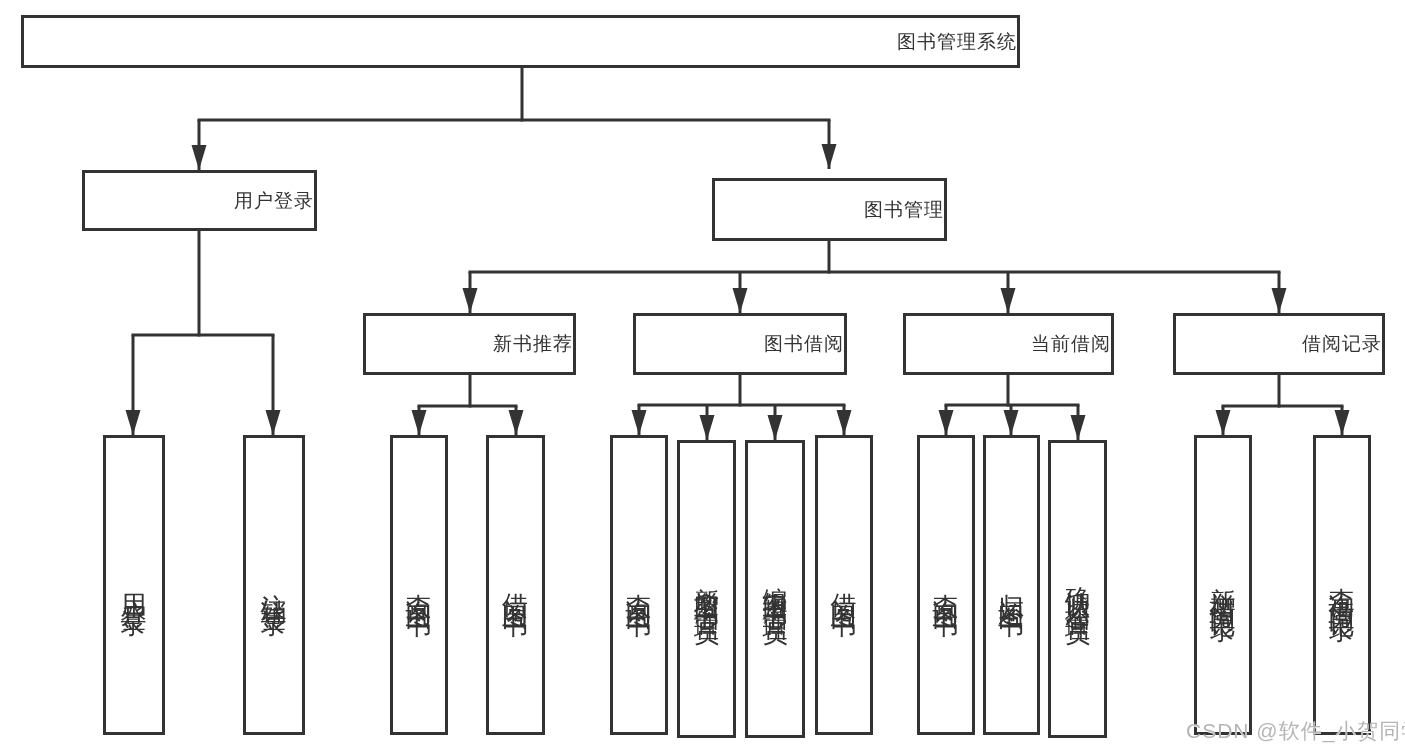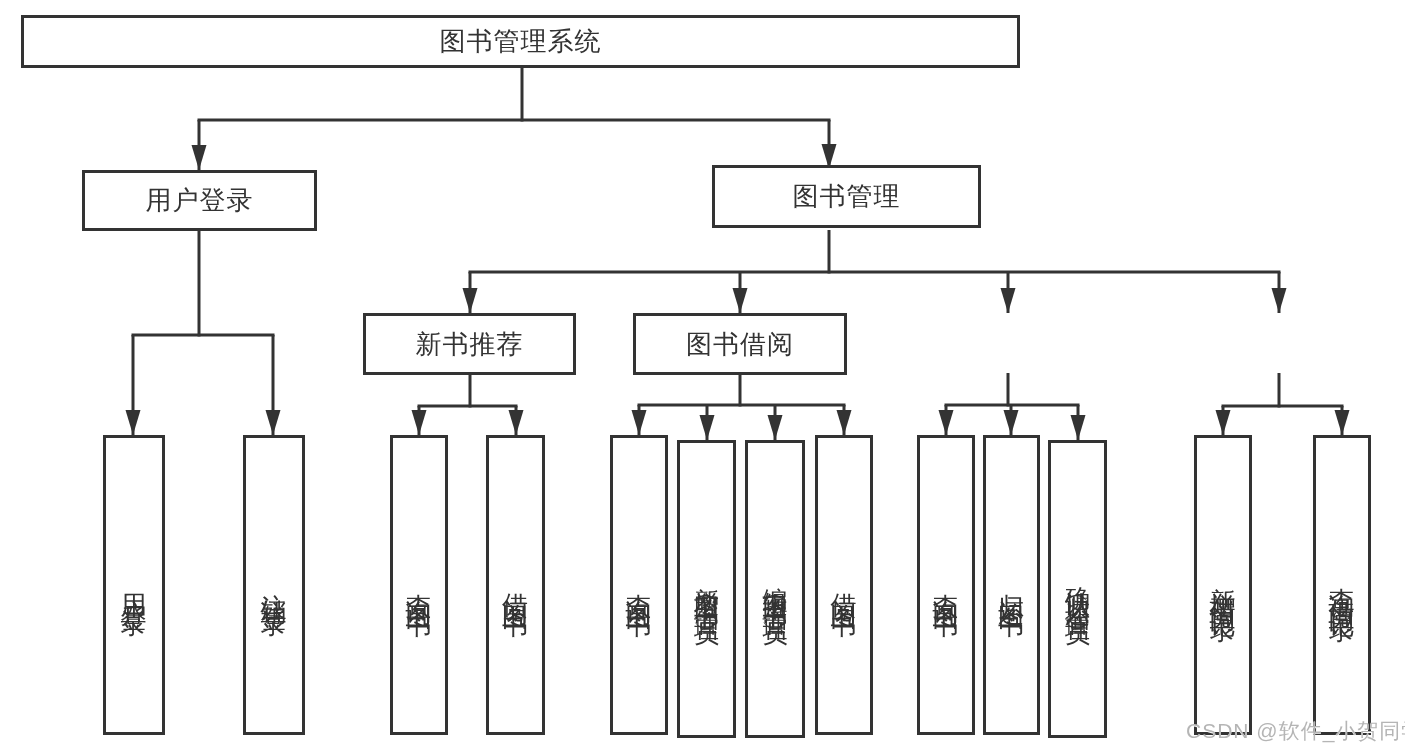--- a/index.html
+++ b/index.html
@@ -20,21 +20,21 @@
     position: absolute;
     box-sizing: border-box;
     border: 3px solid #333333;
     background: #ffffff;
     color: #333333;
     display: flex;
     align-items: center;
     justify-content: center;
     text-align: center;
   }
-  .node.h { font-size: 26px; letter-spacing: 1px; }
+  .node.h { font-size: 19px; letter-spacing: 1px; justify-content: flex-end; }
   .node.v span {
     writing-mode: vertical-rl;
     text-orientation: mixed;
     font-size: 26px;
     letter-spacing: 6px;
     line-height: 1;
     white-space: nowrap;
   }
   .node.v.long span { letter-spacing: 5px; font-size: 25px; }
   .watermark {
@@ -103,29 +103,35 @@
     </g>
   </svg>
 
   <div class="node h" style="left:21px;top:15px;width:999px;height:53px">
     <span>图书管理系统</span>
   </div>
 
   <div class="node h" style="left:82px;top:170px;width:235px;height:61px">
     <span>用户登录</span>
   </div>
-  <div class="node h" style="left:712px;top:165px;width:269px;height:63px">
+  <div class="node h" style="left:712px;top:178px;width:235px;height:63px">
     <span>图书管理</span>
   </div>
 
   <div class="node h" style="left:633px;top:313px;width:214px;height:62px">
     <span>图书借阅</span>
   </div>
   <div class="node h" style="left:363px;top:313px;width:213px;height:62px">
     <span>新书推荐</span>
+  </div>
+  <div class="node h" style="left:903px;top:313px;width:211px;height:62px">
+    <span>当前借阅</span>
+  </div>
+  <div class="node h" style="left:1173px;top:313px;width:212px;height:62px">
+    <span>借阅记录</span>
   </div>
 
   <div class="node v" style="left:103px;top:435px;width:62px;height:300px">
     <span>用户登录</span>
   </div>
   <div class="node v" style="left:243px;top:435px;width:62px;height:300px">
     <span>注销登录</span>
   </div>
 
   <div class="node v" style="left:390px;top:435px;width:58px;height:300px">

